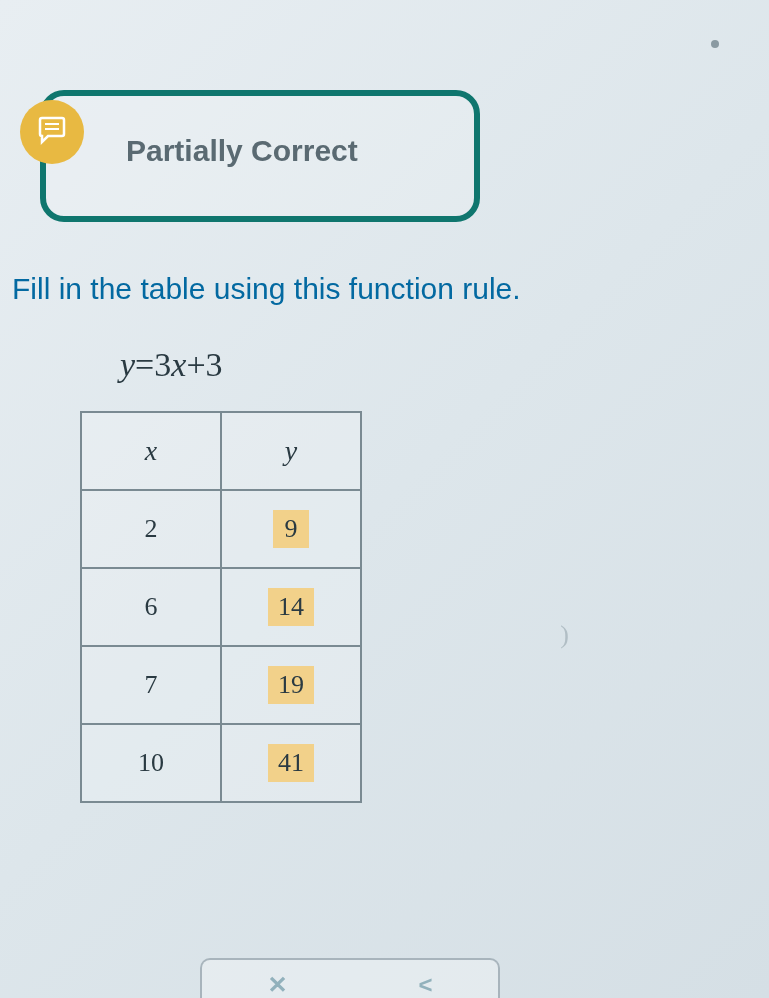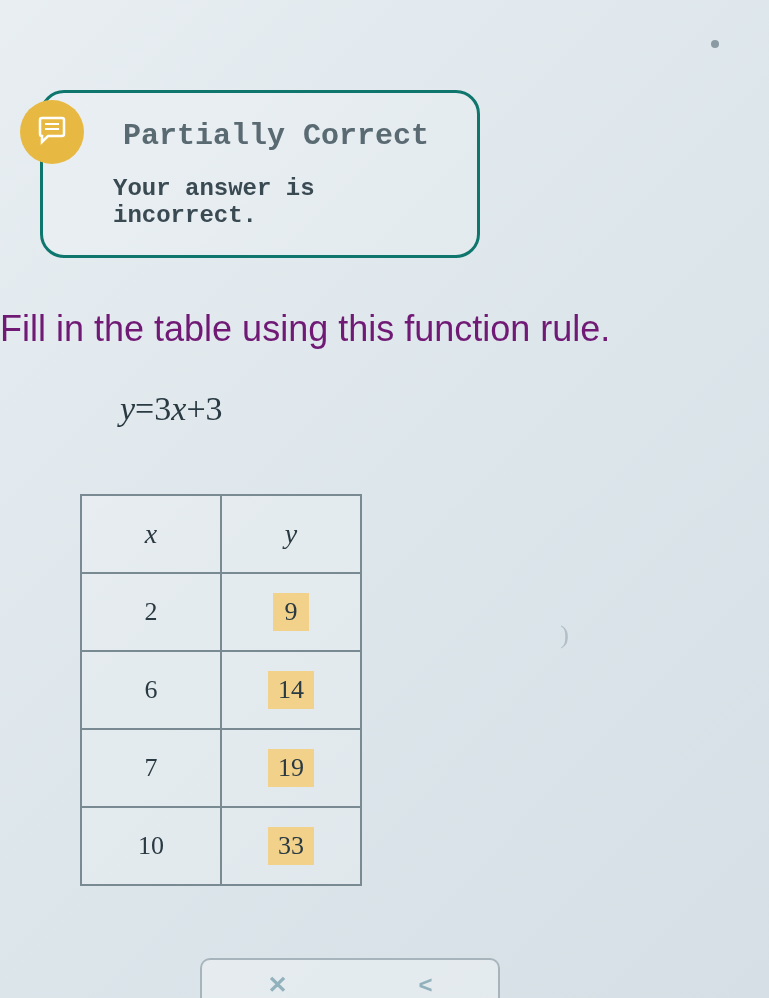--- a/index.html
+++ b/index.html
@@ -13,26 +13,25 @@
       position: relative;
       overflow: hidden;
     }
     .feedback-container {
       position: relative;
       margin-left: 40px;
       margin-top: 60px;
       margin-bottom: 50px;
     }
     .feedback-box {
-      border: 3px solid #0f766e;
+      border: 6px solid #0f766e;
       border-radius: 24px;
-      padding: 26px 40px 26px 80px;
+      padding: 38px 40px 26px 80px;
       width: 440px;
       background: rgba(255,255,255,0.15);
-      font-family: Liberation Mono, monospace;
     }
     .feedback-icon {
       position: absolute;
       left: -20px;
       top: 10px;
       width: 64px;
       height: 64px;
       border-radius: 50%;
       background: #e8b942;
       display: flex;
@@ -45,33 +44,33 @@
       color: #5a6a72;
       margin-bottom: 22px;
     }
     .feedback-message {
       font-size: 24px;
       font-weight: 600;
       color: #3a4a52;
       margin-left: -10px;
     }
     .instruction {
-      font-size: 36px;
+      font-size: 30px;
       font-weight: 500;
-      color: #701a75;
-      margin-left: 0;
+      color: #0369a1;
+      margin-left: 12px;
       margin-bottom: 40px;
     }
     .equation {
       font-size: 34px;
       font-family: 'Times New Roman', serif;
       font-style: italic;
       color: #2a3a42;
       margin-left: 120px;
-      margin-bottom: 66px;
+      margin-bottom: 27px;
     }
     .equation .eq-non-italic {
       font-style: normal;
     }
     .data-table {
       border-collapse: collapse;
       margin-left: 80px;
       background: rgba(255,255,255,0.2);
     }
     .data-table td, .data-table th {
@@ -141,21 +140,20 @@
 <div class="feedback-container">
   <div class="feedback-icon">
     <svg width="36" height="36" viewBox="0 0 36 36">
       <path d="M 6 6 Q 6 4 8 4 L 28 4 Q 30 4 30 6 L 30 20 Q 30 22 28 22 L 14 22 L 8 28 L 8 22 Q 6 22 6 20 Z" fill="none" stroke="#ffffff" stroke-width="2.5"></path>
       <line x1="11" y1="10" x2="25" y2="10" stroke="#ffffff" stroke-width="2"></line>
       <line x1="11" y1="15" x2="25" y2="15" stroke="#ffffff" stroke-width="2"></line>
     </svg>
   </div>
   <div class="feedback-box">
     <div class="feedback-title">Partially Correct</div>
-    <div class="feedback-message">Your answer is incorrect.</div>
   </div>
 </div>
 
 <div class="instruction">Fill in the table using this function rule.</div>
 
 <div class="equation">
   <span>y</span><span class="eq-non-italic">=</span><span class="eq-non-italic">3</span><span>x</span><span class="eq-non-italic">+</span><span class="eq-non-italic">3</span>
 </div>
 
 <table class="data-table">
@@ -171,21 +169,21 @@
   <tr>
     <td>6</td>
     <td><span class="highlight">14</span></td>
   </tr>
   <tr>
     <td>7</td>
     <td><span class="highlight">19</span></td>
   </tr>
   <tr>
     <td>10</td>
-    <td><span class="highlight">33</span></td>
+    <td><span class="highlight">41</span></td>
   </tr>
 </tbody>
   </table>
 
 <div class="stray-brace">)</div>
 
 <div class="bottom-check">
   <span class="check-glyph">✕</span>
   <span class="check-glyph">&lt;</span>
 </div>

